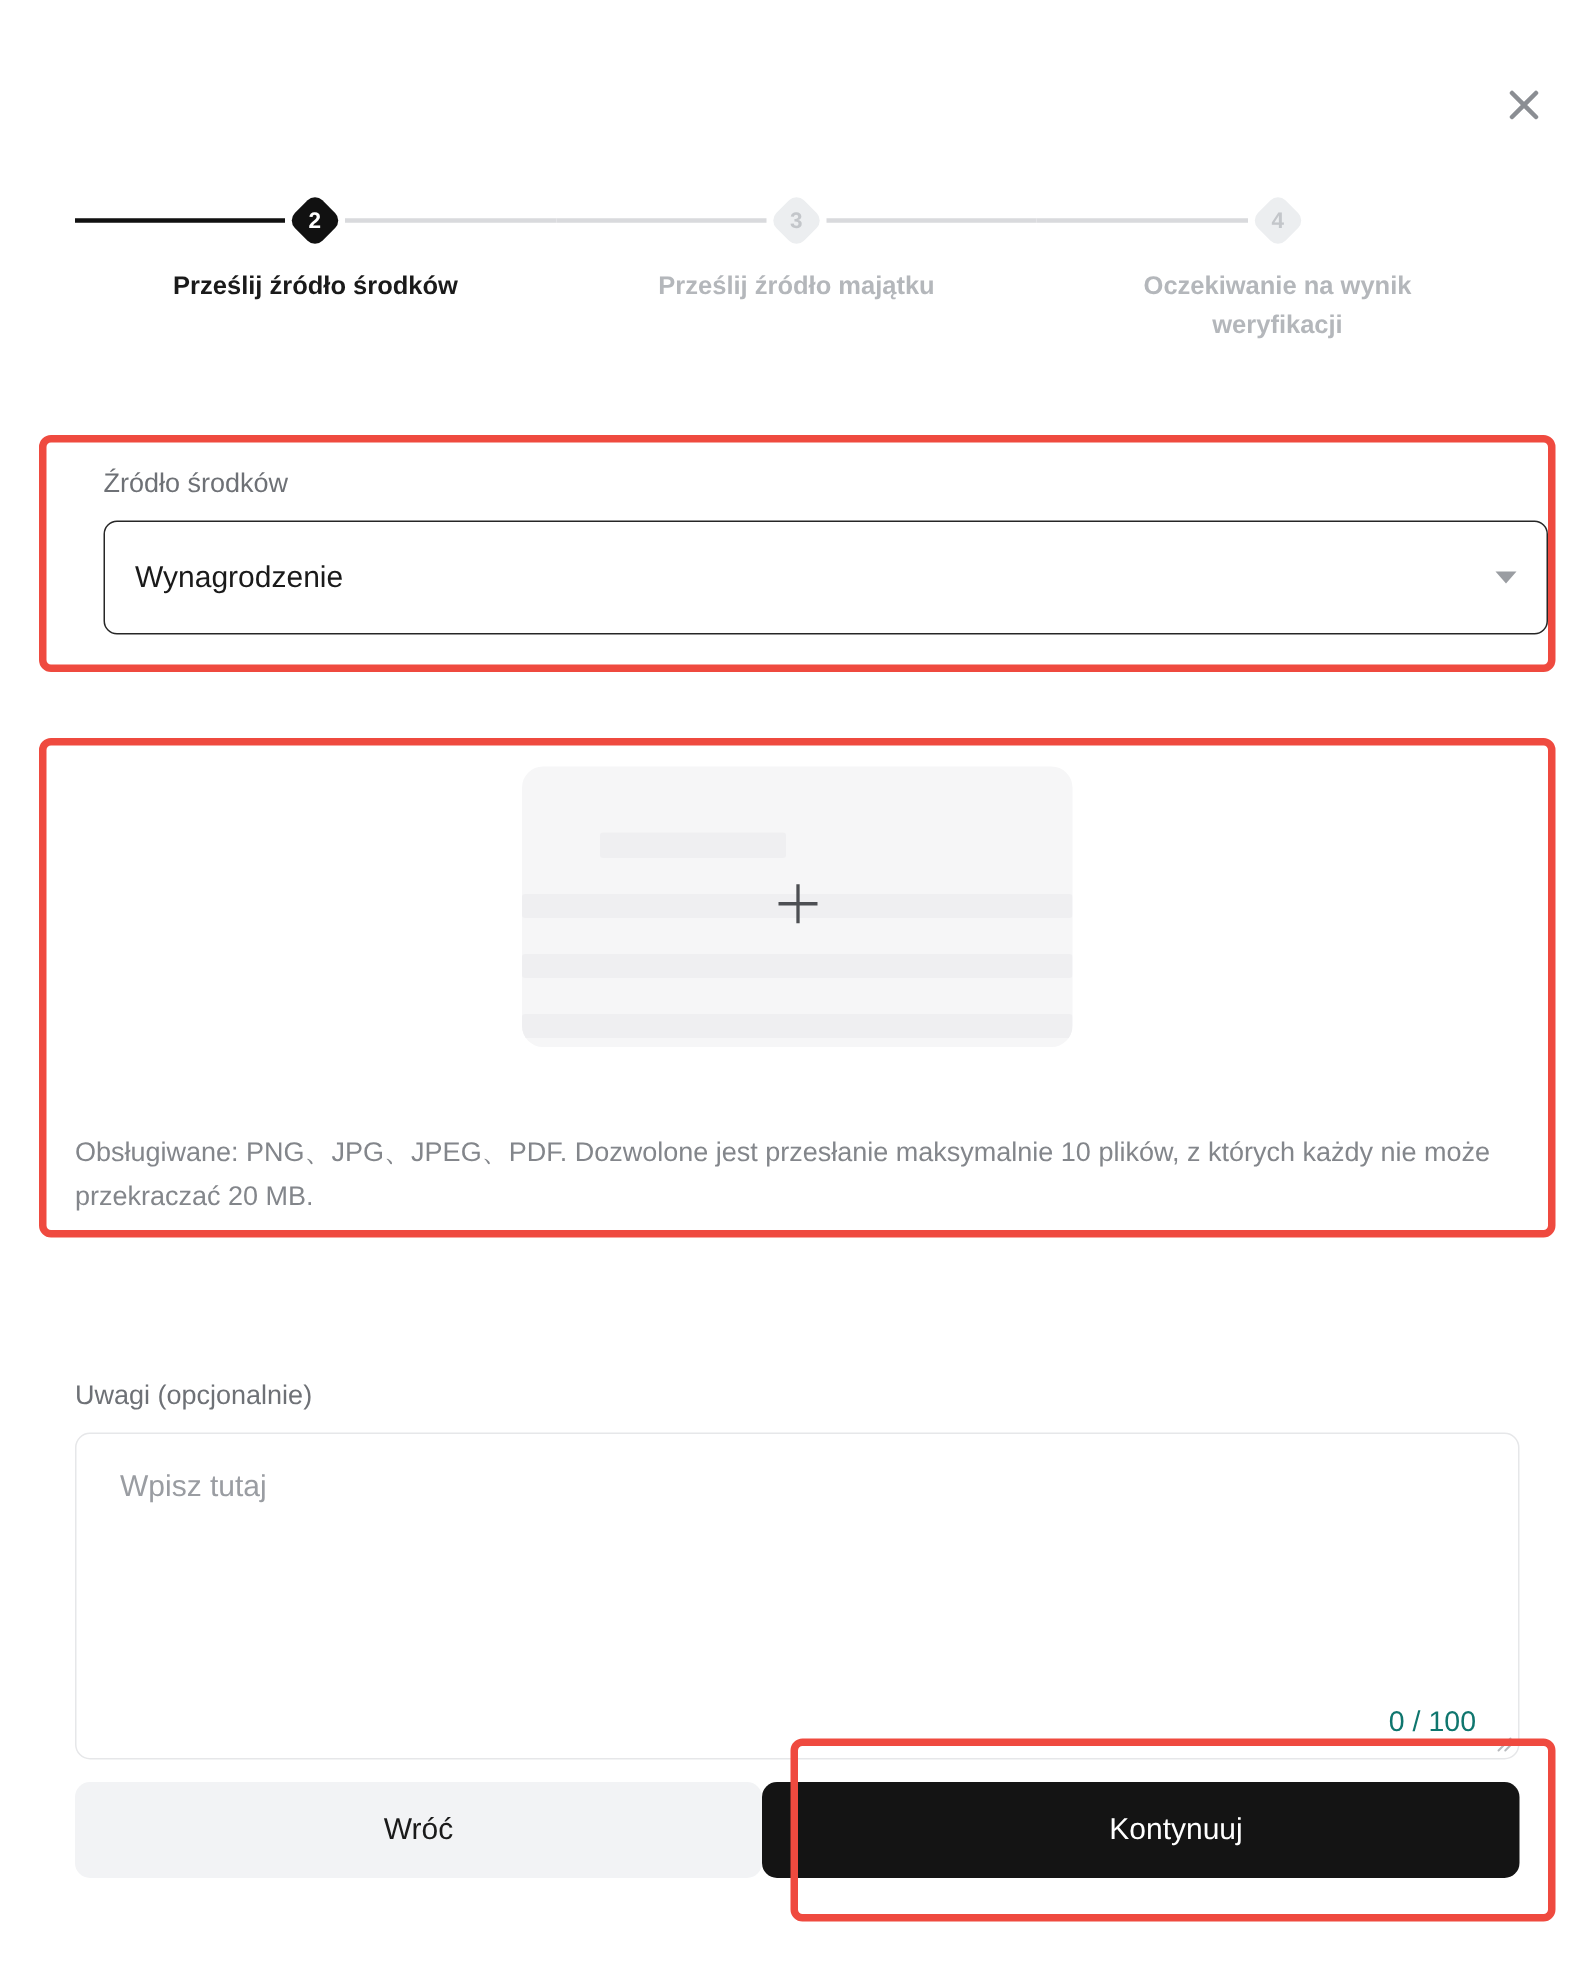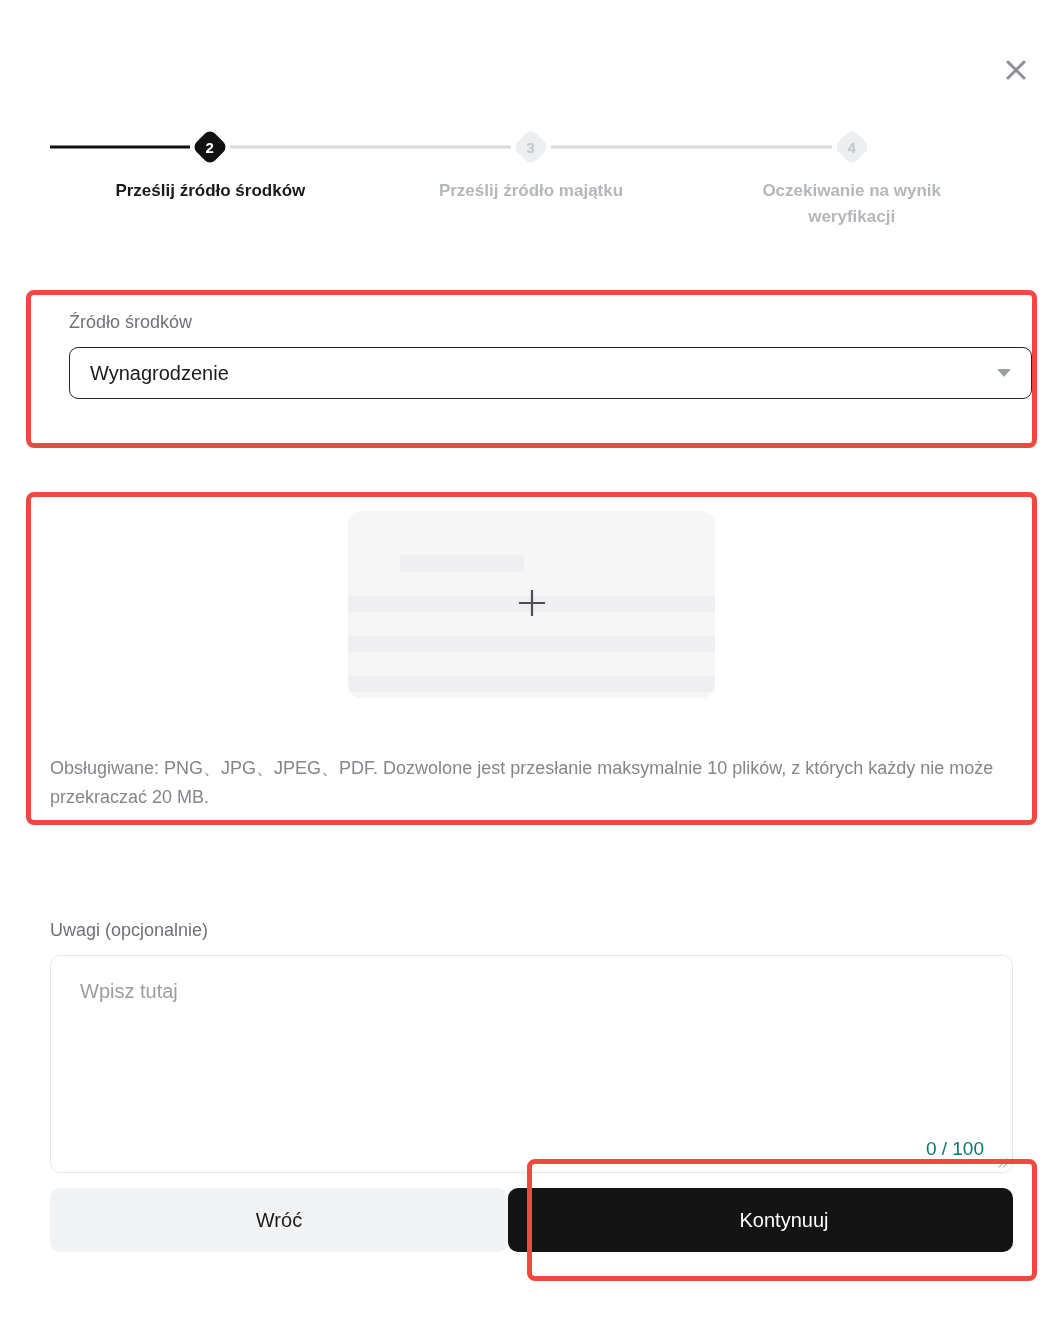--- a/index.html
+++ b/index.html
@@ -142,21 +142,21 @@
 
   .source-block {
     position: absolute;
     left: 50px;
     top: 312px;
     width: 963px;
     margin-left: 19px;
   }
   .select-box {
     position: relative;
-    height: 52px;
+    height: 76px;
     border: 1px solid #262626;
     border-radius: 9px;
     background: #ffffff;
     display: flex;
     align-items: center;
     padding: 0 48px 0 20px;
     cursor: pointer;
   }
   .select-value {
     font-size: 20px;

